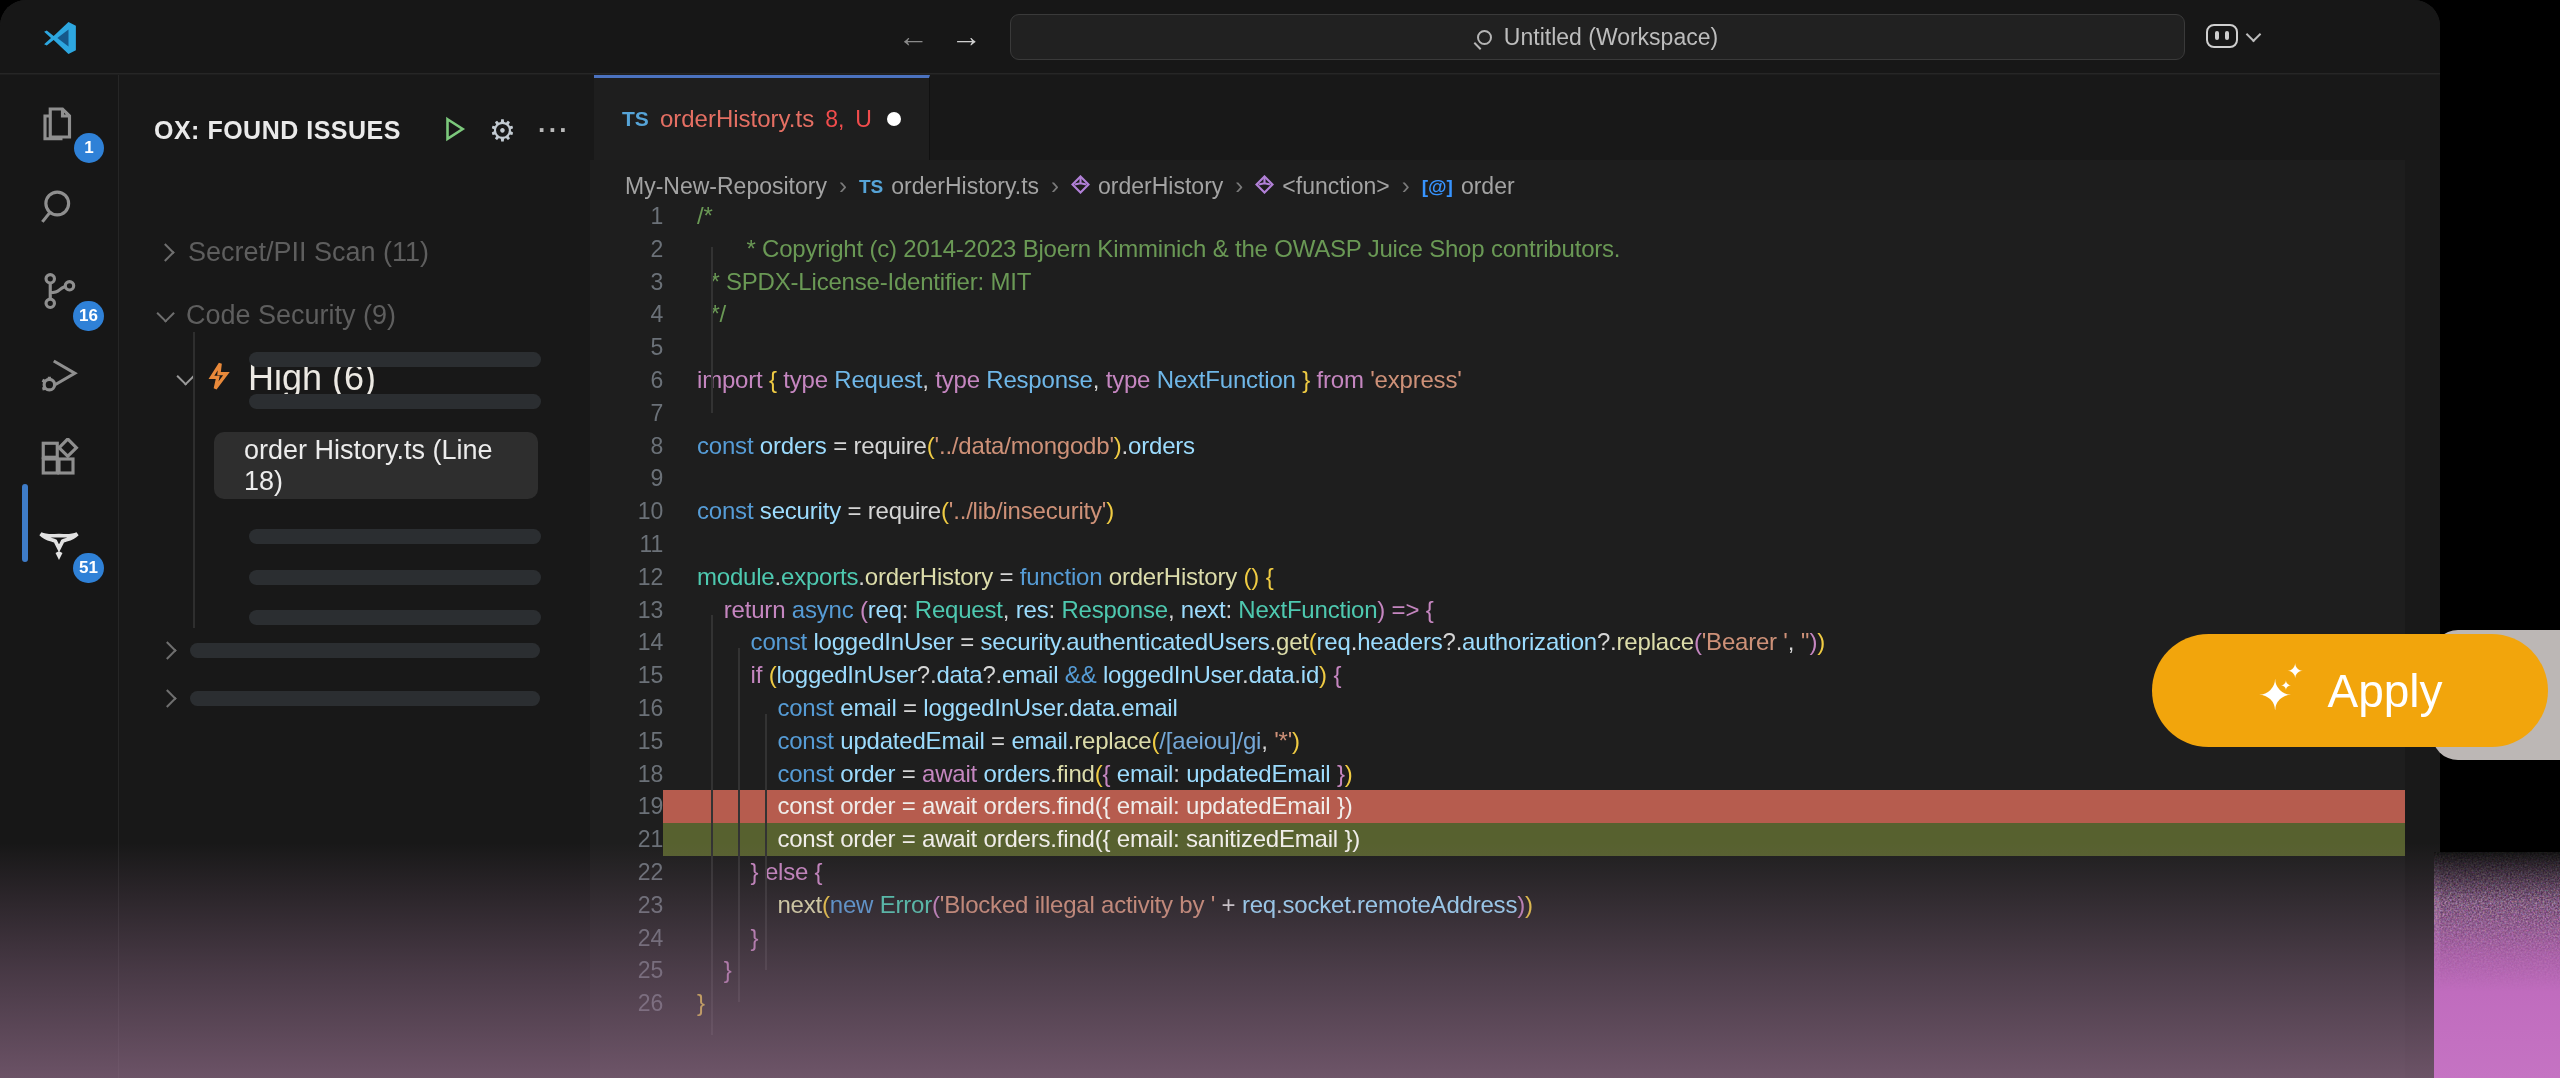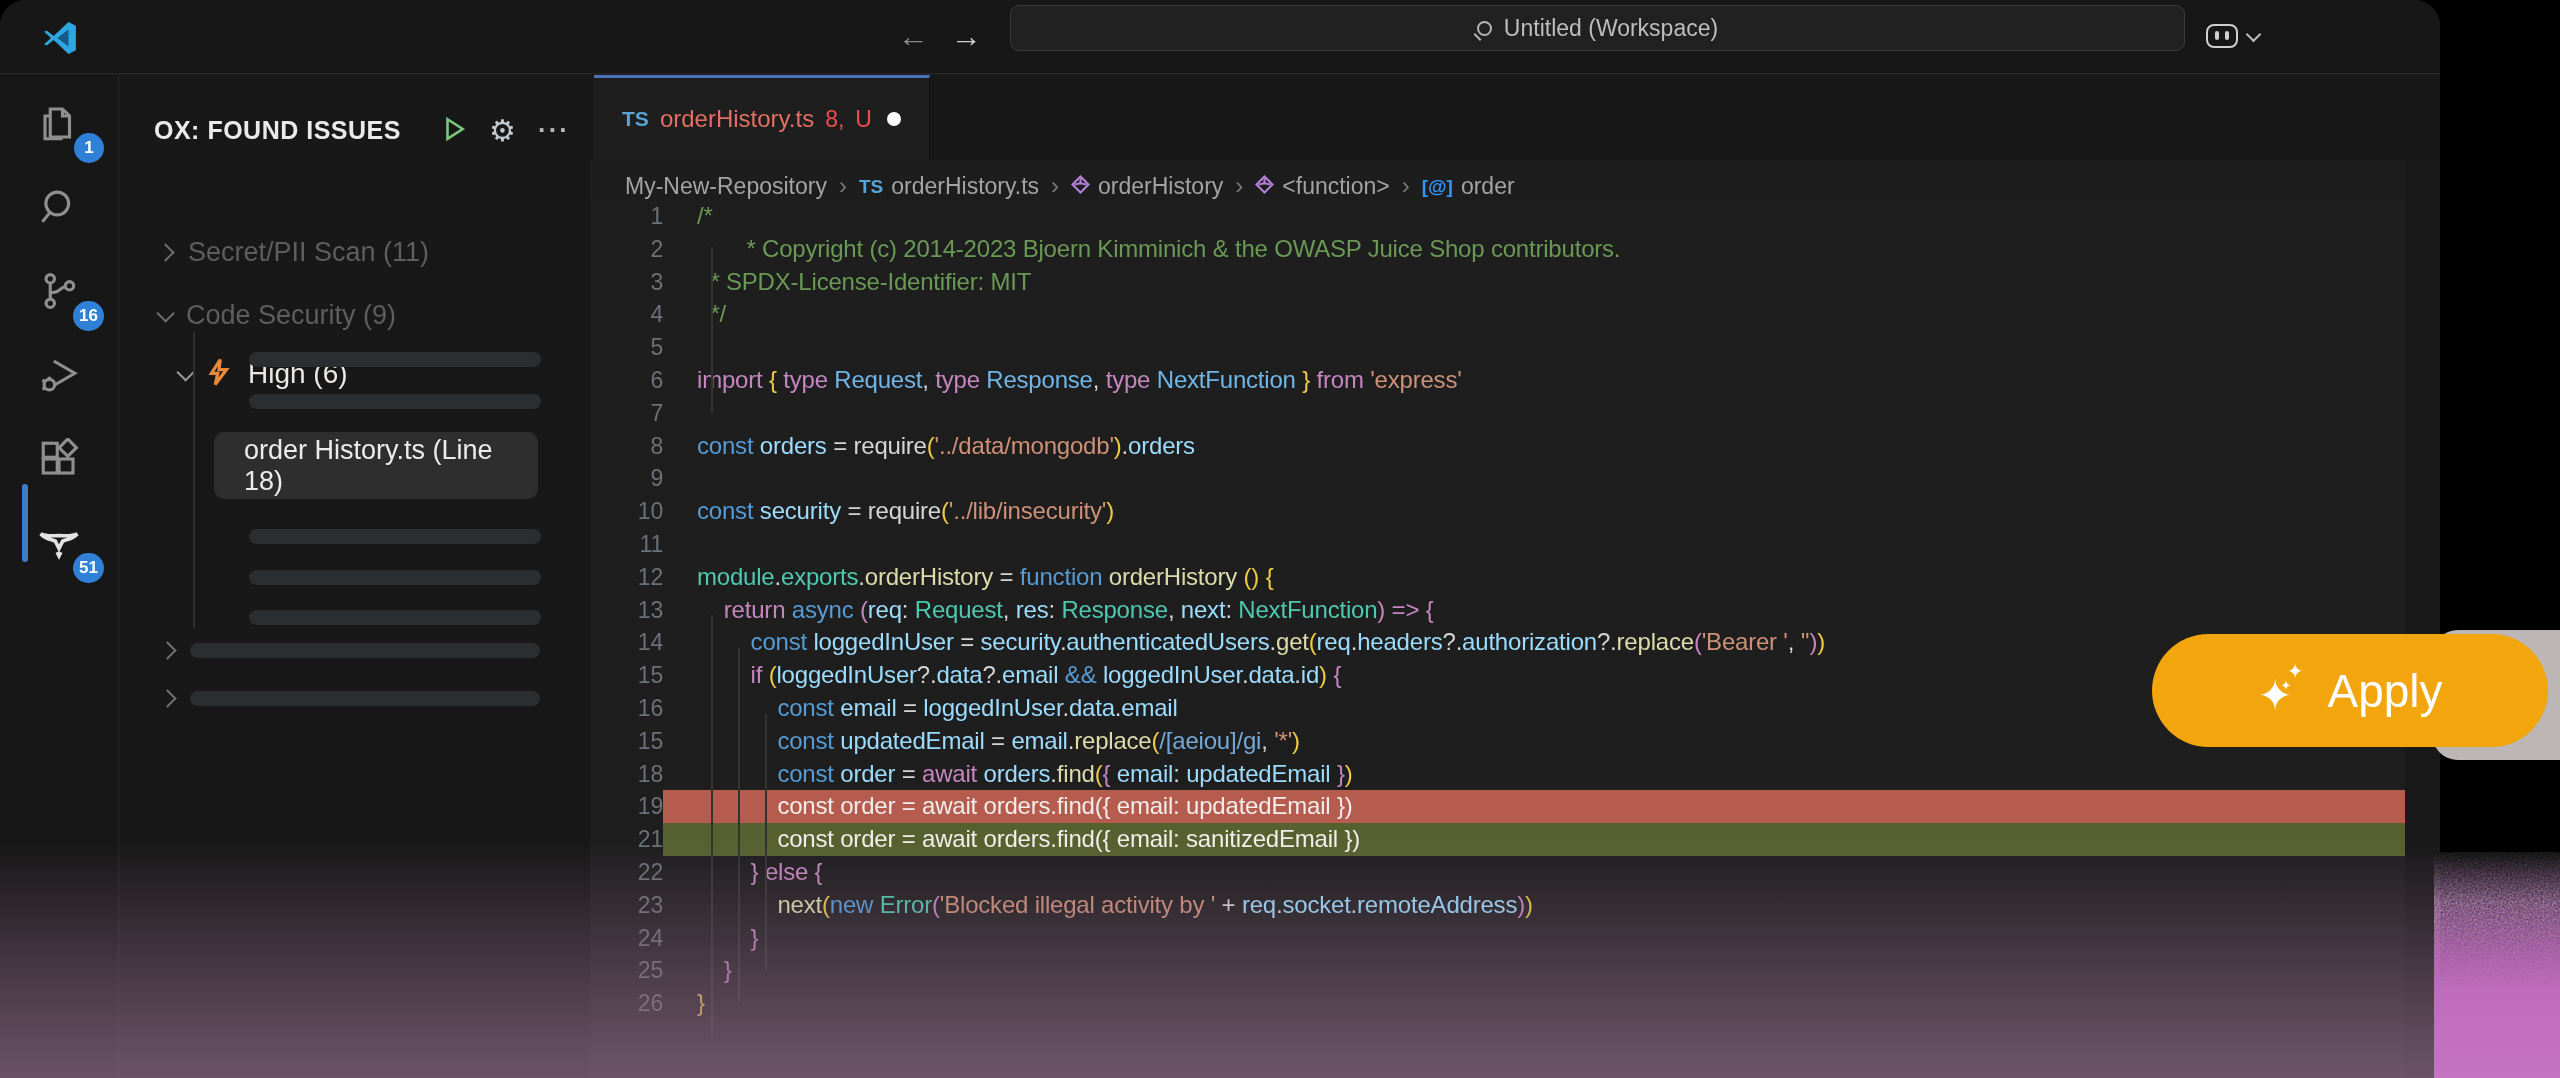--- a/index.html
+++ b/index.html
@@ -13,21 +13,21 @@
   
   .titlebar { position:absolute; left:0; top:0; right:0; height:74px;
     background:#171717; border-bottom:1px solid #262626; display:flex; align-items:center; }
   .vscode-logo { position:absolute; left:42px; top:20px; width:36px; height:36px; }
   .menubar { position:absolute; left:108px; top:0; height:74px; display:flex; align-items:center; gap:14px; }
   .menu-item { color:#c9c9c9; font-size:25px; padding:7px 15px; border-radius:8px; white-space:nowrap; }
   .menu-item.active { background:#2d2d2d; }
   .nav-arrows { position:absolute; left:898px; top:0; height:74px; display:flex; align-items:center; gap:22px; }
   .arrow { font-size:31px; color:#8a8a8a; }
   .arrow.fwd { color:#cfcfcf; }
-  .searchbox { position:absolute; left:1010px; top:5px; width:1175px; height:46px;
+  .searchbox { position:absolute; left:1010px; top:14px; width:1175px; height:46px;
     background:#212121; border:1px solid #3a3a3a; border-radius:9px;
     display:flex; align-items:center; justify-content:center; gap:12px; }
   .search-glass { width:15px; height:15px; border:2px solid #b5b5b5; border-radius:50%; position:relative; }
   .search-glass::after { content:""; position:absolute; left:-6px; top:13px; width:9px; height:2px;
     background:#b5b5b5; transform:rotate(45deg); }
   .search-label { color:#bdbdbd; font-size:23px; }
   .copilot { position:absolute; left:2206px; top:24px; display:flex; align-items:center; gap:10px; }
   .copilot-face { width:32px; height:24px; border:2.5px solid #cfcfcf; border-radius:8px; position:relative; }
   .copilot-face::before, .copilot-face::after { content:""; position:absolute; top:5px; width:4px; height:9px;
     border-radius:2px; background:#cfcfcf; }
@@ -58,21 +58,21 @@
   .sb-title { color:#eaeaea; font-size:25px; font-weight:bold; letter-spacing:.5px; flex:1; }
   .sb-actions { display:flex; align-items:center; gap:22px; }
   .play-ico svg { stroke:#7cc87c; fill:none; stroke-width:2.4; }
   .gear-ico { color:#c2cad1; font-size:30px; line-height:1; }
   .dots-ico { color:#b9b9b9; font-size:26px; font-weight:bold; letter-spacing:2px; }
   .tree-row { position:absolute; display:flex; align-items:center; gap:16px; }
   .tw { width:13px; height:13px; border-right:2.5px solid #6f6f6f; border-bottom:2.5px solid #6f6f6f; }
   .tw.collapsed { transform:rotate(-45deg); }
   .tw.expanded  { transform:rotate(45deg) translateY(-3px); }
   .dim-label { color:#5e5e5e; font-size:27px; }
-  .hi-label  { color:#ece9e3; font-size:28px; }
+  .hi-label  { color:#ece9e3; font-size:36px; }
   .bolt svg { stroke:#e8893a; fill:none; stroke-width:2.6; }
   .guide-v { position:absolute; width:2px; background:#2e2e2e; }
   .skel { position:absolute; height:15px; border-radius:8px; background:#2b2e31; }
   .sel-item { position:absolute; left:95px; top:357px; width:324px; height:67px; background:#2e2e2e;
     border-radius:10px; display:flex; align-items:center; padding-left:30px;
     color:#ececec; font-size:27px; }
 
   
   .editorgroup { position:absolute; left:590px; top:0; right:0; bottom:0; background:#1e1e1e; }
   .tabbar { position:absolute; left:0; top:0; right:0; height:85px; background:#181818; }

